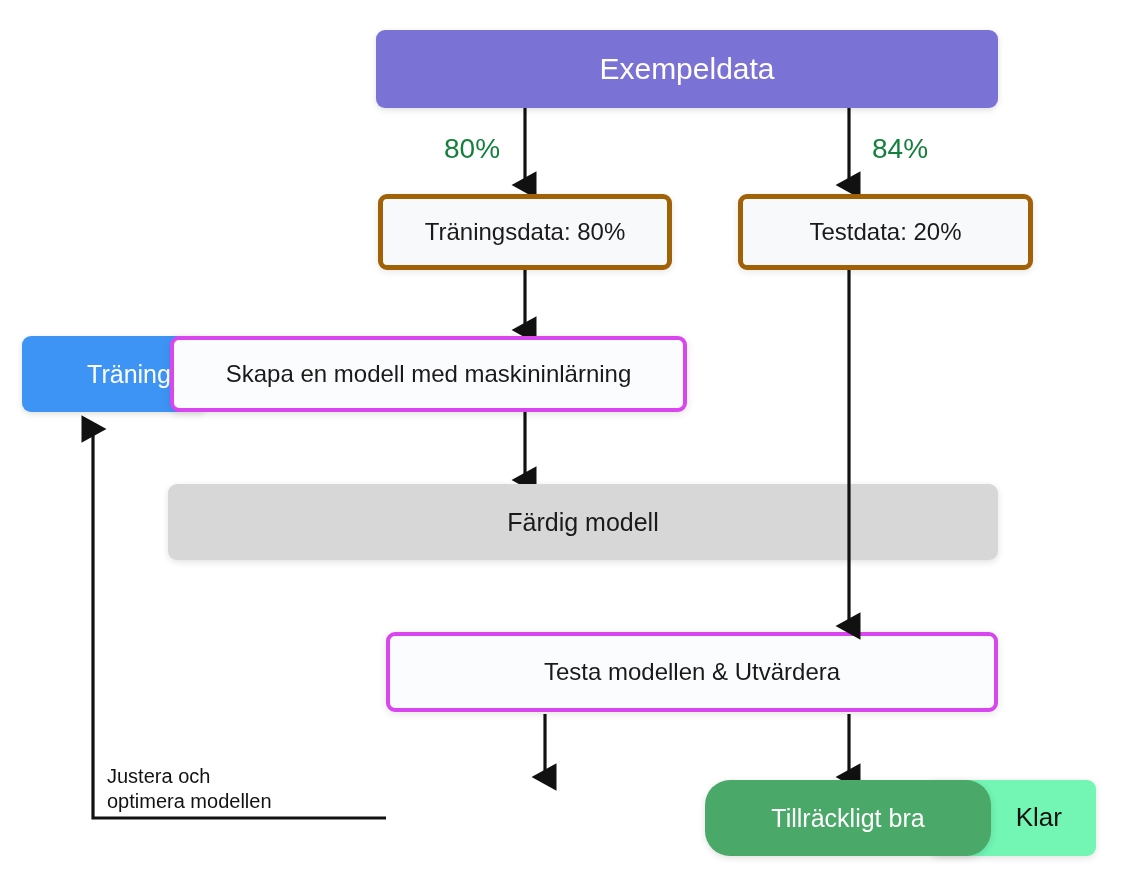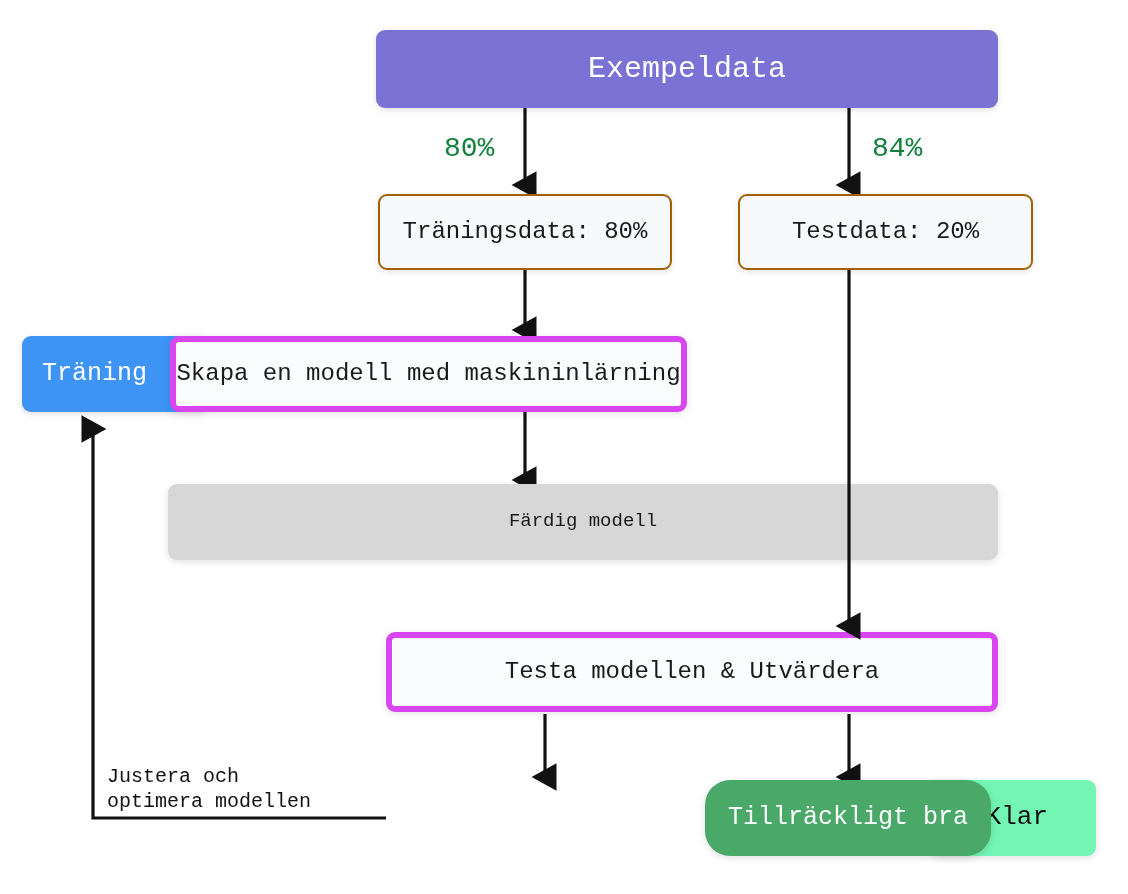--- a/index.html
+++ b/index.html
@@ -2,21 +2,21 @@
 <html><head>
 <meta charset="utf-8">
 <style>
   html,body{margin:0;padding:0;}
   body{
     width:1128px;height:894px;
     background:#ffffff;
     font-family:"Liberation Sans", sans-serif;
     overflow:hidden;
   }
-  #stage{position:relative;width:1128px;height:644px;font-family:Liberation Mono, monospace;}
+  #stage{position:relative;width:1128px;height:644px;}
 
   
   .layer-lines-under{position:absolute;inset:0;z-index:1;}
   .layer-lines-over{position:absolute;inset:0;z-index:5;pointer-events:none;}
 
   .node{
     position:absolute;
     box-sizing:border-box;
     display:flex;align-items:center;justify-content:center;
     border-radius:9px;
@@ -28,34 +28,34 @@
   .node-purple{
     background:#7b72d6;
     color:#ffffff;
     font-size:30px;
     box-shadow:0 2px 6px rgba(0,0,0,.13);
   }
   .node-light{
     background:#f8f9fb;
     color:#1a1a1a;
     font-size:24px;
-    border:2px solid #a16207;
+    border:5px solid #a16207;
     box-shadow:0 2px 7px rgba(0,0,0,.10);
   }
   .node-white{
     background:#fbfcfd;
     color:#1a1a1a;
     font-size:24px;
-    border:6px solid #d946ef;
+    border:4px solid #d946ef;
     box-shadow:0 2px 8px rgba(0,0,0,.11);
   }
   .node-gray{
     background:#d7d7d7;
     color:#1a1a1a;
-    font-size:19px;
+    font-size:25px;
     box-shadow:0 2px 7px rgba(0,0,0,.12);
   }
   .node-blue{
     background:#3d94f5;
     color:#ffffff;
     font-size:25px;
     box-shadow:0 2px 6px rgba(0,0,0,.13);
   }
   .node-red{
     background:#e88b93;
@@ -128,38 +128,38 @@
   </div>
 
   <div class="node node-light" style="left:378px;top:194px;width:294px;height:76px;">
     <span>Träningsdata: 80%</span>
   </div>
 
   <div class="node node-light" style="left:703px;top:194px;width:295px;height:76px;margin-left:35px;">
     <span>Testdata: 20%</span>
   </div>
 
-  <div class="node node-blue" style="left:22px;top:336px;width:186px;height:76px;z-index:2;justify-content:flex-start;padding-left:20px;">
+  <div class="node node-blue" style="left:22px;top:336px;width:186px;height:76px;z-index:2;justify-content:center;padding-left:28px;">
     <span>Träning</span>
   </div>
 
   <div class="node node-white" style="left:170px;top:336px;width:517px;height:76px;z-index:4;">
     <span>Skapa en modell med maskininlärning</span>
   </div>
 
   <div class="node node-gray" style="left:168px;top:484px;width:830px;height:76px;">
     <span>Färdig modell</span>
   </div>
 
   <div class="node node-white" style="left:386px;top:632px;width:612px;height:80px;">
     <span>Testa modellen &amp; Utvärdera</span>
   </div>
 
 
-  <div class="node node-mint" style="left:930px;top:780px;width:166px;height:76px;z-index:2;justify-content:flex-end;padding-right:48px;">
+  <div class="node node-mint" style="left:930px;top:780px;width:166px;height:76px;z-index:2;justify-content:flex-end;padding-right:34px;">
     <span>Klar</span>
   </div>
 
   <div class="node node-green" style="left:705px;top:780px;width:286px;height:76px;z-index:4;border-radius:25px;">
     <span>Tillräckligt bra</span>
   </div>
 
   <svg class="layer-lines-over" width="1128" height="894" viewBox="0 0 1128 894">
 
     <line x1="849" y1="270" x2="849" y2="627" stroke="#111111" stroke-width="3.2" marker-end="url(#arrowhead)"></line>

